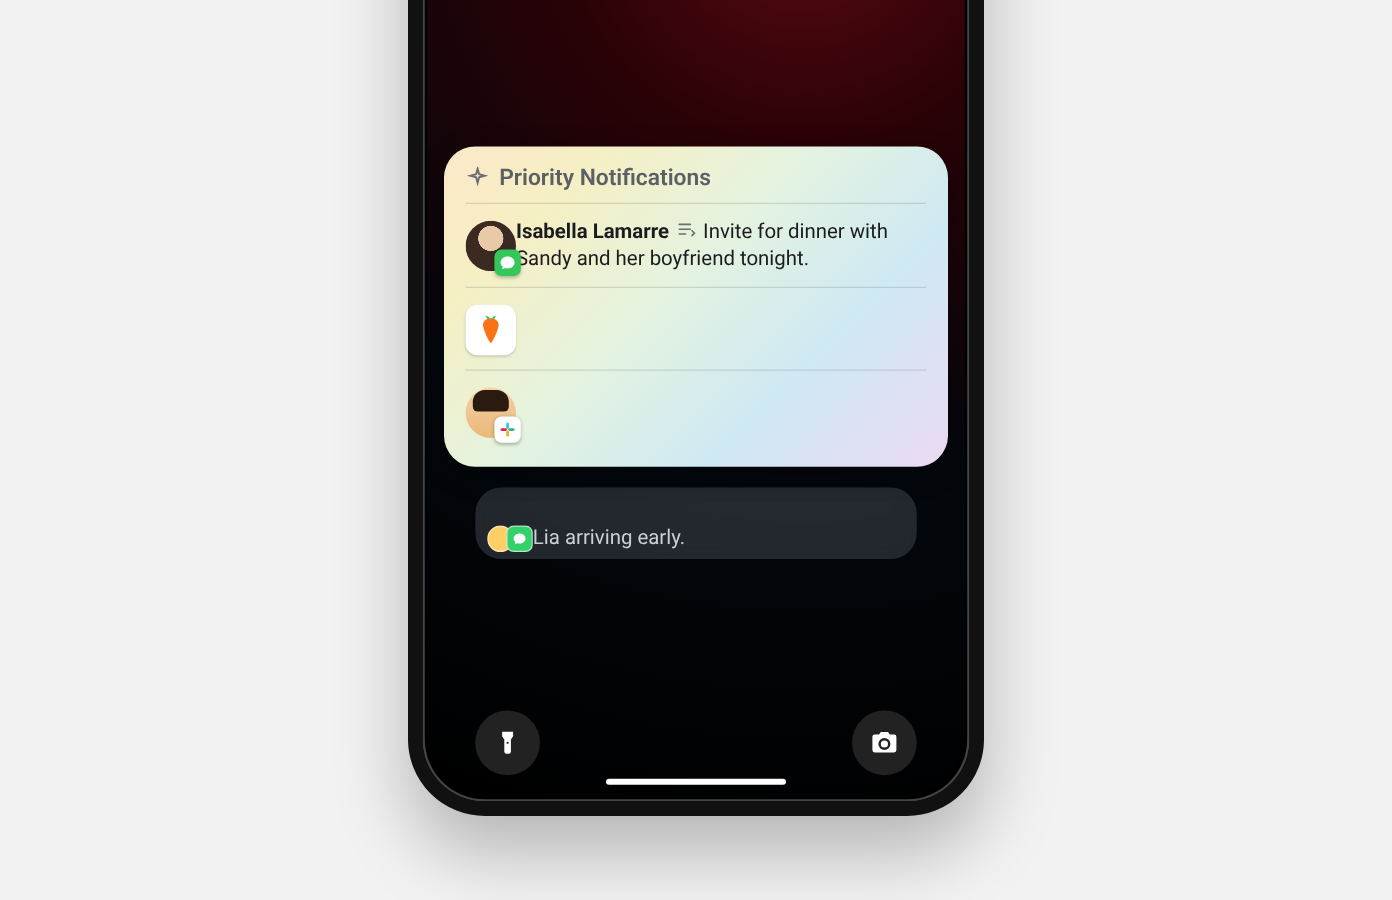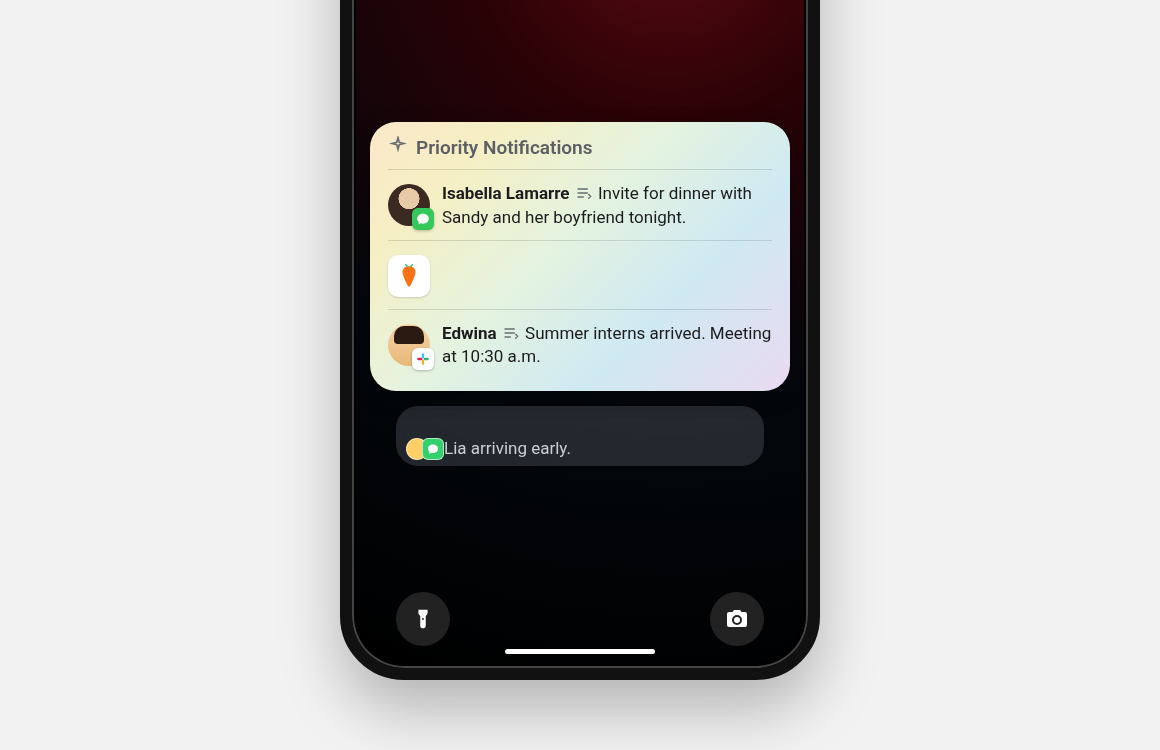--- a/index.html
+++ b/index.html
@@ -74,34 +74,33 @@
   .priority-card {
     position: relative;
     border-radius: 26px;
     background: linear-gradient(135deg, #fbe8c9 0%, #f5efc4 20%, #e4f3e0 45%, #cfe9f3 70%, #eadaf2 100%);
     box-shadow: 0 6px 20px rgba(0,0,0,0.35);
     padding: 14px 18px 12px 18px;
     color: #1c1c1e;
   }
   .card-header {
     display: flex;
-    align-items: flex-start;
+    align-items: flex-end;
     gap: 8px;
     color: #5c5f63;
     font-size: 19px;
     font-weight: 600;
     padding-bottom: 10px;
   }
   .sparkle-icon {
     width: 20px; height: 20px;
     color: #6a6d71;
   }
   .notif-row {
     display: flex;
-    gap: 12px;
     padding: 12px 0;
     border-top: 1px solid rgba(0,0,0,0.12);
   }
   .notif-row:first-of-type { border-top: 1px solid rgba(0,0,0,0.12); }
   .avatar-wrap {
     position: relative;
     width: 42px;
     height: 42px;
     flex-shrink: 0;
     margin-top: 2px;
@@ -239,30 +238,20 @@
             </div>
             <div class="avatar-badge slack-badge">
               <svg width="14" height="14" viewBox="0 0 24 24">
                 <rect x="10" y="2" width="4" height="9" rx="2" fill="#36C5F0"></rect>
                 <rect x="13" y="10" width="9" height="4" rx="2" fill="#2EB67D"></rect>
                 <rect x="10" y="13" width="4" height="9" rx="2" fill="#ECB22E"></rect>
                 <rect x="2" y="10" width="9" height="4" rx="2" fill="#E01E5A"></rect>
               </svg>
             </div>
           </div>
-          <div class="notif-text">
-            <span class="sender">Edwina</span>
-            <span class="summary-glyph">
-              <svg width="16" height="14" viewBox="0 0 24 20" fill="none" stroke="currentColor" stroke-width="2" stroke-linecap="round">
-                  <path d="M3 4h14M3 10h14M3 16h8"></path>
-                  <path d="M19 12l3 3-3 3" fill="none"></path>
-                </svg>
-            </span>
-            <span>Summer interns arrived. Meeting at 10:30 a.m.</span>
-          </div>
         </div>
 
       </div>
     </div>
 
     <div class="bottom-bar">
       <div class="circle-btn">
         <svg width="22" height="22" viewBox="0 0 24 24" fill="#fff">
           <path d="M7 2h10v4l-2 3v11a2 2 0 0 1-2 2h-2a2 2 0 0 1-2-2V9L7 6V2zm4 10a1 1 0 1 0 2 0 1 1 0 0 0-2 0z"></path>
         </svg>

